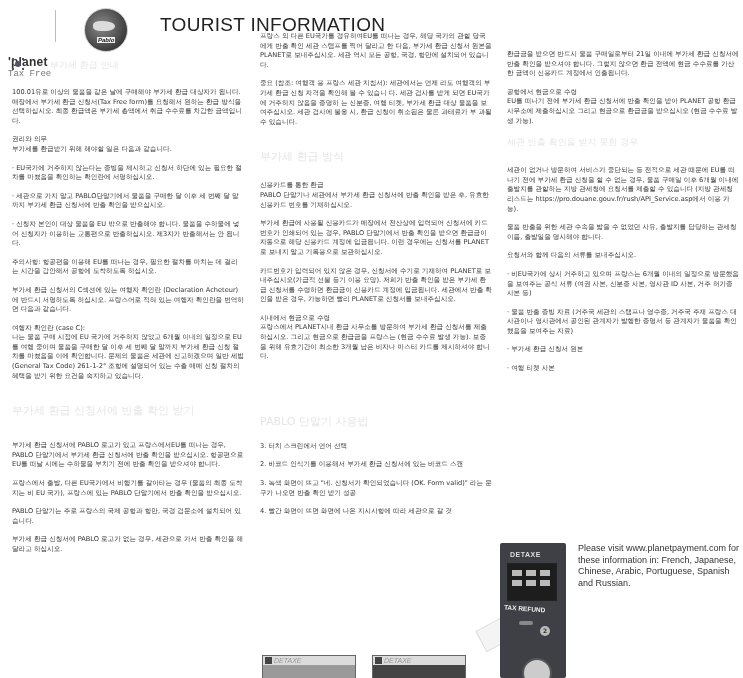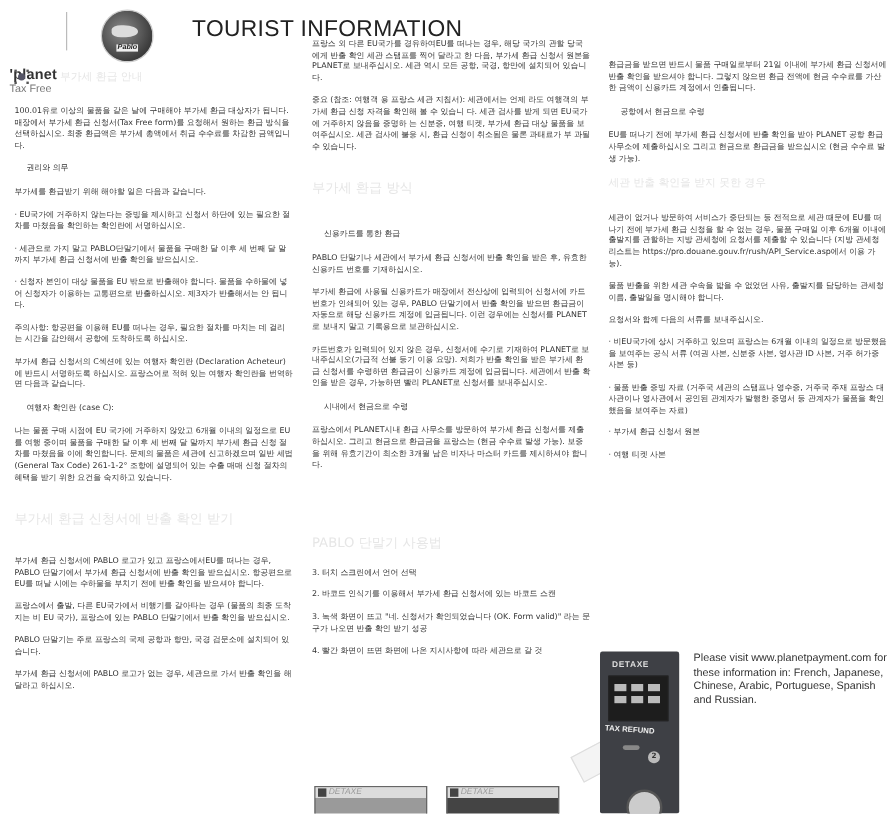--- a/index.html
+++ b/index.html
@@ -1,31 +1,31 @@
 <!DOCTYPE html>
 <html><head>
 <meta charset="utf-8">
 <style>
   html, body { margin: 0; padding: 0; background: #ffffff; }
   body { width: 743px; height: 678px; position: relative; overflow: hidden; font-family: "DejaVu Sans", sans-serif; color: #333; }
   .logo { position: absolute; left: 8px; top: 8px; width: 48px; }
   .logo .brand { font-family: "Liberation Sans", sans-serif; font-weight: bold; font-size: 12px; color: #333; letter-spacing: 0.2px; line-height: 13px; margin-top: 48px; }
-  .logo .sub { font-family: Liberation Sans, sans-serif; font-size: 9px; color: #777; line-height: 11px; }
+  .logo .sub { font-family: Liberation Mono, monospace; font-size: 9px; color: #777; line-height: 11px; }
   .logo-divider { position: absolute; left: 55px; top: 10px; width: 1px; height: 32px; background: #bbb; }
   .pablo-globe { position: absolute; left: 84px; top: 8px; width: 42px; height: 42px; border-radius: 50%; background: radial-gradient(circle at 40% 40%, #8a8a8a, #3d3d3d 70%, #2a2a2a); border: 1px solid #ccc; }
   .pablo-globe .land { position: absolute; left: 8px; top: 12px; width: 22px; height: 10px; background: #dcdcdc; border-radius: 40% 60% 50% 40%; }
   .pablo-globe .lbl { position: absolute; left: 12px; top: 28px; font-family: "Liberation Sans", sans-serif; font-size: 6px; font-weight: bold; font-style: italic; color: #222; background: #eee; padding: 0 1px; }
   .title { position: absolute; left: 160px; top: 14px; font-family: "Liberation Sans", sans-serif; font-size: 19px; color: #222; letter-spacing: 0.3px; }
   .flag-icon { position: absolute; left: 12px; top: 58px; width: 12px; height: 12px; }
   .flag-icon .c { position: absolute; left: 3px; top: 3px; width: 6px; height: 6px; border-radius: 50%; background: #556; }
   .flag-icon .d { position: absolute; width: 2px; height: 2px; background: #555; }
   .faded-heading { font-size: 11px; color: #e6e6e6; margin: 0; line-height: 14px; height: 14px; }
   .col { position: absolute; font-size: 6.6px; line-height: 9.6px; color: #333; }
   .col p { margin: 0 0 9px 0; }
-  .col .h { margin: 10px; }
+  .col .h { margin: 0; }
   .col1 { left: 12px; top: 88px; width: 232px; }
   .col2 { left: 260px; top: 32px; width: 232px; }
   .col3 { left: 507px; top: 50px; width: 232px; }
   .sp { height: 14px; }
   .screens { position: absolute; left: 262px; top: 655px; width: 210px; height: 23px; }
   .screen { position: absolute; top: 0; width: 92px; height: 23px; border: 1px solid #666; background: #9a9a9a; }
   .screen .bar { height: 9px; background: #dcdcdc; display: flex; align-items: center; font-family: "Liberation Sans", sans-serif; font-size: 7px; color: #999; font-style: italic; padding-left: 2px; }
   .screen .bar .ic { width: 7px; height: 7px; background: #444; margin-right: 2px; }
   .screen.dark { background: #444; }
   .kiosk { position: absolute; left: 500px; top: 543px; width: 66px; height: 135px; background: #3e4045; border-radius: 2px; }

